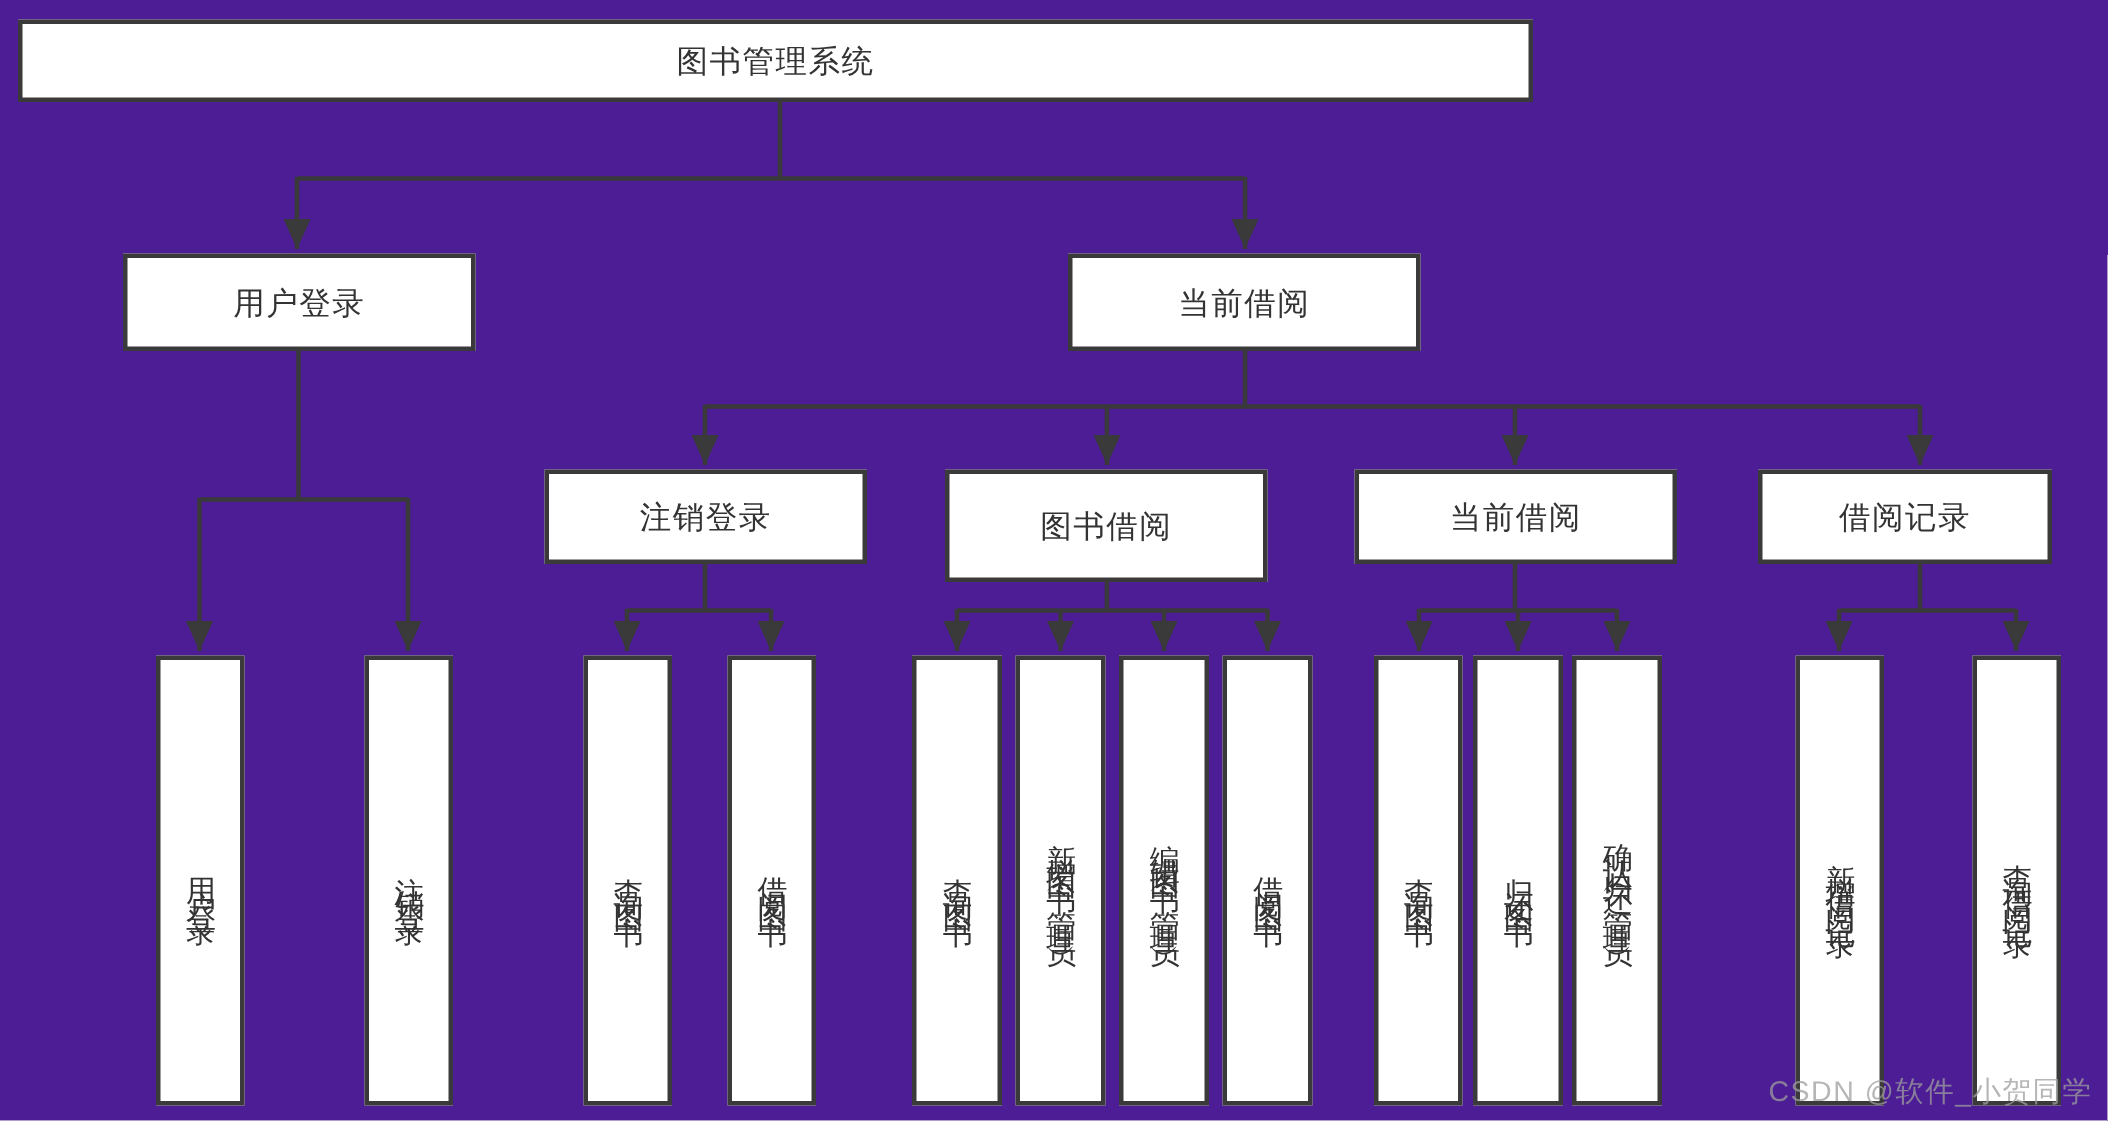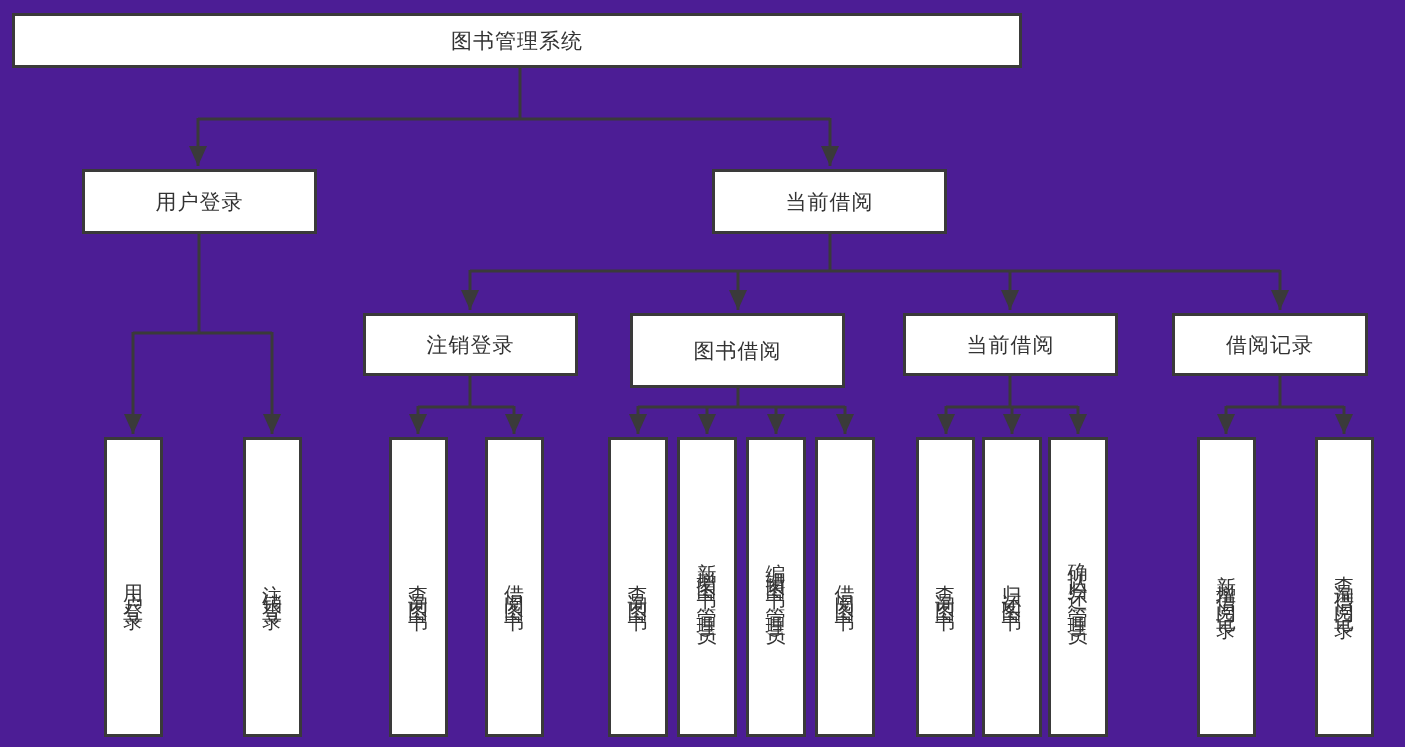--- a/index.html
+++ b/index.html
@@ -135,14 +135,15 @@
   <div class="box vbox" style="left:746px; top:437px; width:60px; height:300px;">编辑图书（管理员）</div>
   <div class="box vbox" style="left:815px; top:437px; width:60px; height:300px;">借阅图书</div>
 
   <div class="box vbox" style="left:916px; top:437px; width:59px; height:300px;">查询图书</div>
   <div class="box vbox" style="left:982px; top:437px; width:60px; height:300px;">归还图书</div>
   <div class="box vbox" style="left:1048px; top:437px; width:60px; height:300px;">确认归还（管理员）</div>
 
   <div class="box vbox" style="left:1197px; top:437px; width:59px; height:300px;">新增借阅记录</div>
   <div class="box vbox" style="left:1315px; top:437px; width:59px; height:300px;">查询借阅记录</div>
 
+  <div id="watermark">CSDN @软件_小贺同学</div>
 
 </div>
 
 </body></html>

